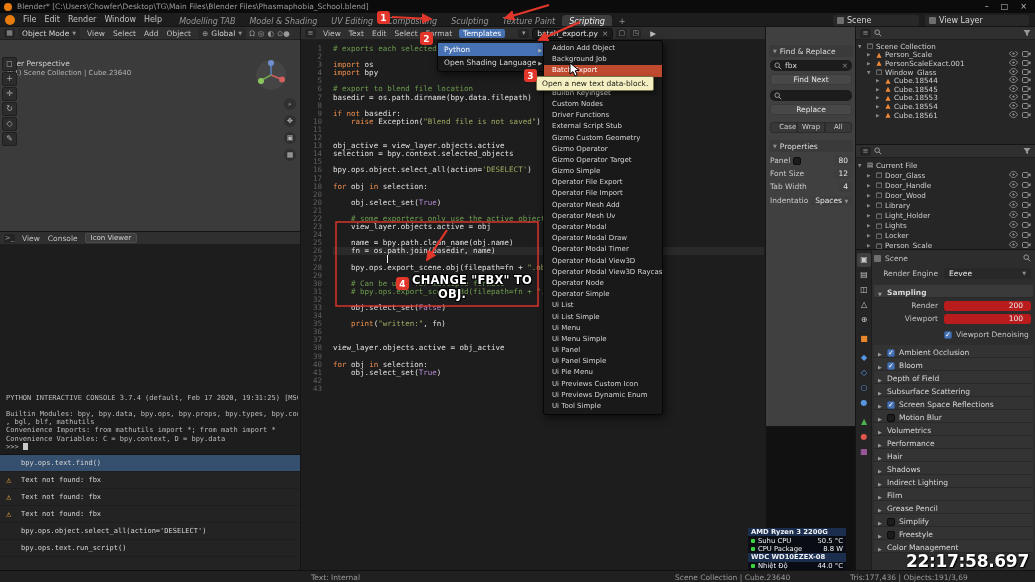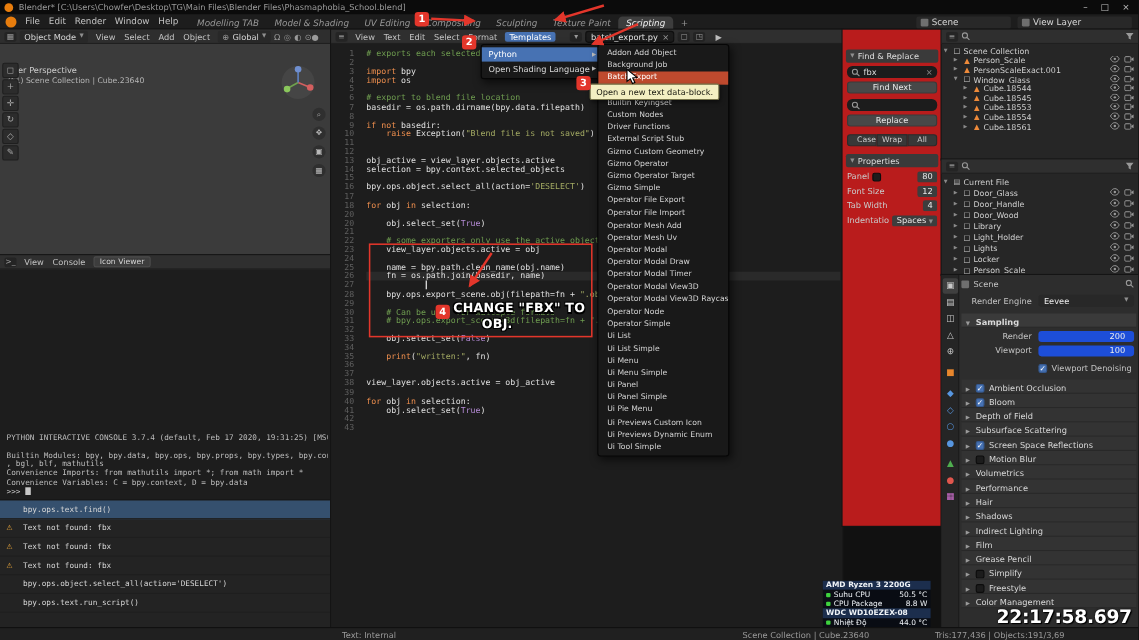--- a/index.html
+++ b/index.html
@@ -57,21 +57,21 @@
   #te-name { background:#1c1c1c; border:1px solid #0f0f0f; border-radius:3px; height:11px; display:inline-flex; align-items:center; gap:4px; padding:0 4px; color:#e2e2e2; }
   .hl-menu { background:#4772b3; border-radius:2px; color:#fff !important; }
   #gutter { position:absolute; left:0; top:18px; width:26px; text-align:right; padding-right:5px; color:#5f5f5f; font-family:"DejaVu Sans Mono","Liberation Mono",monospace; font-size:7.5px; line-height:8.1px; }
   #code { position:absolute; left:32px; top:18px; right:2px; font-family:"DejaVu Sans Mono","Liberation Mono",monospace; font-size:7.5px; line-height:8.1px; color:#e0e0e0; }
   .code-line { height:8.1px; white-space:pre; overflow:hidden; }
   .code-line.cur { background:#2a2a2a; }
   .c { color:#6f9d50; } .s { color:#a3aa63; } .k { color:#ef8f4e; } .k2 { color:#b58bd6; }
   #caret { position:absolute; left:86px; top:228px; width:1px; height:8px; background:#ffffff; }
 
   
-  #tsidebar { left:766px; top:27px; width:90px; height:451px; background:#b91c1c; font-size:7.5px; }
+  #tsidebar { left:766px; top:27px; width:90px; height:399px; background:#404040; font-size:7.5px; }
   .panel-h { position:absolute; left:3px; right:3px; height:12px; background:#3a3a3a; border-radius:2px; color:#dcdcdc; display:flex; align-items:center; gap:3px; padding:0 4px; }
   .sb-input { position:absolute; left:4px; right:4px; height:11px; background:#1c1c1c; border-radius:5px; display:flex; align-items:center; gap:3px; padding:0 4px; color:#ddd; }
   .sb-btn { position:absolute; left:4px; right:4px; height:11px; background:#484848; border:1px solid #3a3a3a; border-radius:3px; color:#e6e6e6; text-align:center; line-height:10px; }
   .sb-toggles { position:absolute; left:4px; right:4px; height:11px; display:flex; }
   .sb-toggles div { flex:1; background:#383838; border:1px solid #2b2b2b; text-align:center; line-height:9px; color:#cfcfcf; font-size:7px; }
   .sb-toggles div:first-child { border-radius:3px 0 0 3px;text-align:right; }
   .sb-toggles div:last-child { border-radius:0 3px 3px 0; }
   .sb-row { position:absolute; left:4px; right:4px; height:11px; display:flex; align-items:center; gap:3px; color:#c9c9c9; white-space:nowrap; overflow:hidden; }
   .sb-field { margin-left:auto; background:#3d3d3d; border-radius:2px; height:10px; line-height:10px; padding:0 4px; color:#e8e8e8; flex:0 0 auto; }
   .cb { width:8px; height:8px; background:#1c1c1c; border:1px solid #0c0c0c; border-radius:2px; flex:0 0 auto; text-align:center; line-height:7px; font-size:7px; color:#fff; }
@@ -87,21 +87,21 @@
   .o-ico.collection { color:#cfcfcf; } .o-ico.object { color:#ee8a3a; } .o-ico.file { color:#bfbfbf; }
   .outl-toggles { margin-left:auto; display:flex; gap:4px; padding-right:2px; flex:0 0 auto; }
 
   
   #props { left:856px; top:250px; width:179px; height:320px; background:#2d2d2d; }
   #prop-tabs { position:absolute; left:0; top:0; width:16px; height:320px; background:#252525; border-right:1px solid #1c1c1c; }
   .ptab { position:absolute; left:1px; width:14px; height:14px; text-align:center; line-height:14px; font-size:8px; border-radius:2px; }
   .ptab.active { background:#3f3f3f; }
   .prop-row { position:absolute; left:18px; right:4px; height:11px; display:flex; align-items:center; font-size:7.5px; color:#c2c2c2; }
   .prop-label { width:70px; text-align:right; padding-right:6px; flex:0 0 auto; white-space:nowrap; overflow:hidden; }
-  .prop-field { flex:1; background:#1d4ed8; border-radius:3px; height:10px; line-height:10px; text-align:right; padding:0 8px; color:#ececec; }
+  .prop-field { flex:1; background:#b91c1c; border-radius:3px; height:10px; line-height:10px; text-align:right; padding:0 8px; color:#ececec; }
   .prop-drop { flex:1; background:#282828; border-radius:3px; height:11px; line-height:11px; padding:0 5px; color:#ececec; display:flex; align-items:center; }
   .sec-row { position:absolute; left:18px; right:2px; height:13px; background:#333333; border-bottom:1px solid #282828; display:flex; align-items:flex-end; gap:4px; padding:0 4px; font-size:7.5px; color:#d8d8d8; white-space:nowrap; overflow:hidden; }
   .sec-caret { color:#9a9a9a; font-size:5px; width:5px; }
 
   
   #statusbar { position:absolute; left:0; top:570px; width:1035px; height:12px; background:#202020; border-top:1px solid #101010; font-size:7.5px; color:#9a9a9a; }
   #statusbar span { position:absolute; top:2px; white-space:nowrap; }
 
   
   #templates-menu { position:absolute; left:437px; top:40px; width:112px; background:#191919; border:1px solid #060606; border-radius:3px; box-shadow:2px 3px 8px rgba(0,0,0,.6); padding:2px 0; z-index:41; font-size:7.5px; }
@@ -321,22 +321,22 @@
         <div style="height: 8.1px;">38</div>
         <div style="height: 8.1px;">39</div>
         <div style="height: 8.1px;">40</div>
         <div style="height: 8.1px;">41</div>
         <div style="height: 8.1px;">42</div>
         <div style="height: 8.1px;">43</div>
       </div>
     <div id="code">
         <div class="code-line"><span class="c"># exports each selected object into its own file</span></div>
         <div class="code-line">&nbsp;</div>
+        <div class="code-line"><span class="k">import</span> os</div>
         <div class="code-line"><span class="k">import</span> bpy</div>
-        <div class="code-line"><span class="k">import</span> os</div>
         <div class="code-line">&nbsp;</div>
         <div class="code-line"><span class="c"># export to blend file location</span></div>
         <div class="code-line">basedir = os.path.dirname(bpy.data.filepath)</div>
         <div class="code-line">&nbsp;</div>
         <div class="code-line"><span class="k">if</span> <span class="k">not</span> basedir:</div>
         <div class="code-line">    <span class="k">raise</span> Exception(<span class="s">"Blend file is not saved"</span>)</div>
         <div class="code-line">&nbsp;</div>
         <div class="code-line">&nbsp;</div>
         <div class="code-line">obj_active = view_layer.objects.active</div>
         <div class="code-line">selection = bpy.context.selected_objects</div>

